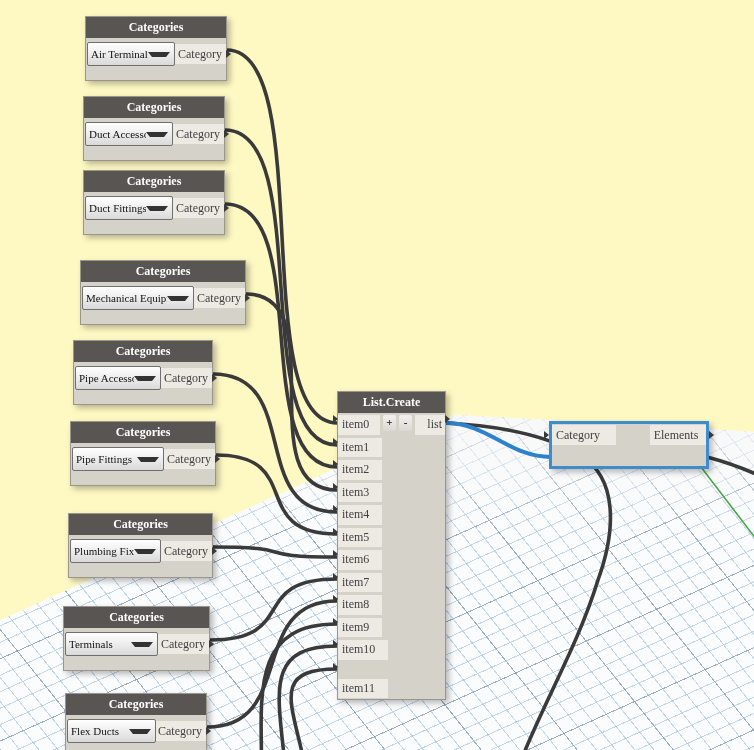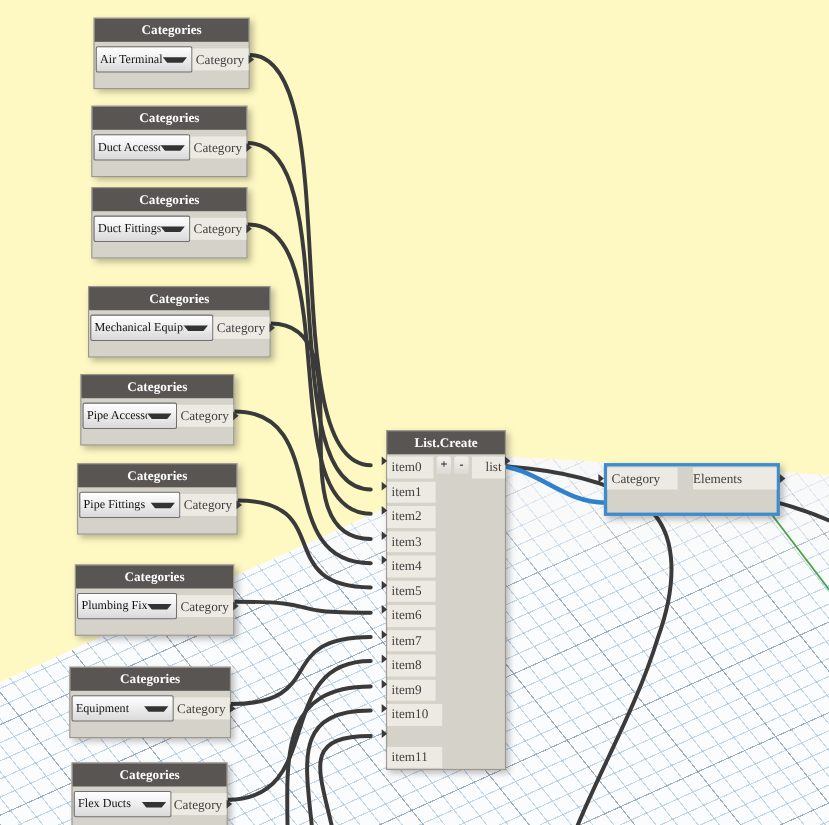--- a/index.html
+++ b/index.html
@@ -67,39 +67,39 @@
     position:absolute; right:-5px; width:0; height:0;
     border-top:4px solid transparent; border-bottom:4px solid transparent;
     border-left:5px solid #3a3a3a;
   }
   .in-nub{
     position:absolute; left:-5px; width:0; height:0;
     border-top:4px solid transparent; border-bottom:4px solid transparent;
     border-left:5px solid #3a3a3a;
   }
   
-  #list-create{left:351px; top:391px; width:109px; height:309px;}
+  #list-create{left:337px; top:391px; width:109px; height:309px;}
   .lc-rows{padding-top:2px;}
   .lc-row{position:relative; display:flex; align-items:flex-start; height:19.5px; margin-bottom:3px;}
   .lc-item{width:44px; padding-left:4px; height:19.5px; line-height:19.5px;}
   .lc-btn{
     width:13px; height:16px; margin-left:3px; border-radius:2px;
     background:linear-gradient(to bottom,#f2f1ee,#dbd9d2);
     color:#222; font-size:11px; font-weight:bold; text-align:center; line-height:15px;
   }
   .lc-out{margin-left:auto; width:30px; text-align:right; padding-right:3px; height:19.5px; line-height:19.5px;}
   
   #all-elements{
     left:549px; top:421px; width:160px; height:48px;
     border:3px solid #3e8ccc; background:#d5d2c9; padding:0;
   }
   #all-elements .node-header{height:20px; line-height:20px; font-size:11.5px;}
   .ae-row{display:flex; align-items:center; margin-top:1px; height:20px;}
   .ae-in{width:64px; padding-left:4px;}
-  .ae-out{margin-left:auto; width:76px; text-align:left; padding-right:4px;}
+  .ae-out{margin-left:auto; width:56px; text-align:center; padding-right:4px;}
 </style>
 </head>
 <body>
 
 <div id="canvas">
 
   <div class="grid-plane"></div>
 
   <svg class="wires" width="754" height="750" viewBox="0 0 754 750">
     <line class="axis-green" x1="688" y1="450" x2="766" y2="552"></line>
@@ -208,21 +208,21 @@
       <div class="port-box cat-out">Category</div>
       <span class="out-nub"></span>
     </div>
     <div class="cat-bottom"></div>
   </div>
 
   <div class="node" style="left:63px;top:606px;width:147px;">
     <div class="node-header">Categories</div>
     <div class="cat-row">
       <div class="dropdown" style="width:93px;">
-        <span class="dd-text">Equipment</span>
+        <span class="dd-text">Terminals</span>
         <span class="dd-arrow"></span>
       </div>
       <div class="port-box cat-out">Category</div>
       <span class="out-nub"></span>
     </div>
     <div class="cat-bottom"></div>
   </div>
 
   <div class="node" style="left:65px;top:693px;width:142px;">
     <div class="node-header">Categories</div>

